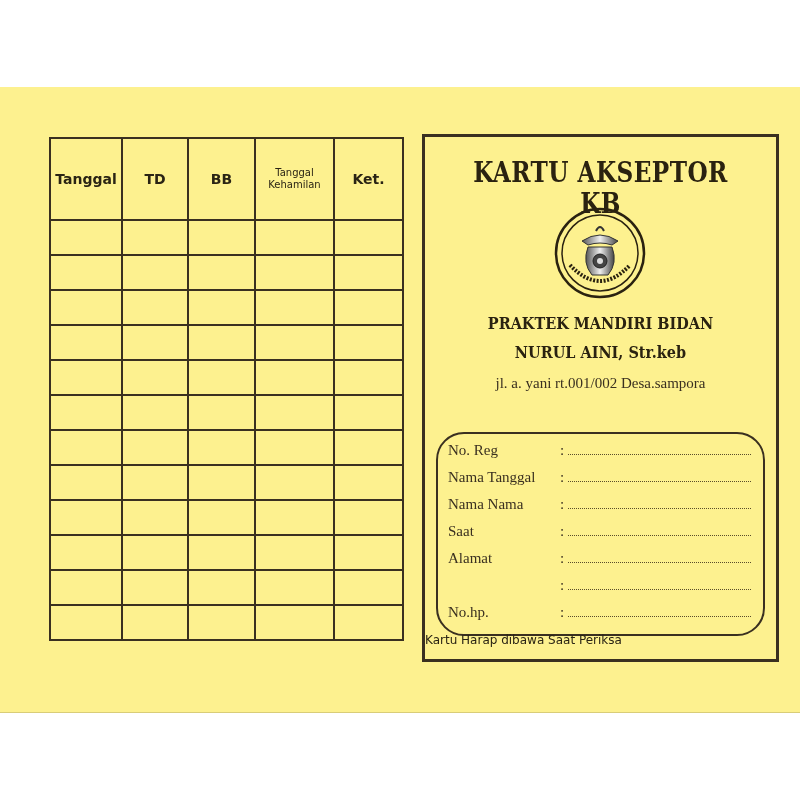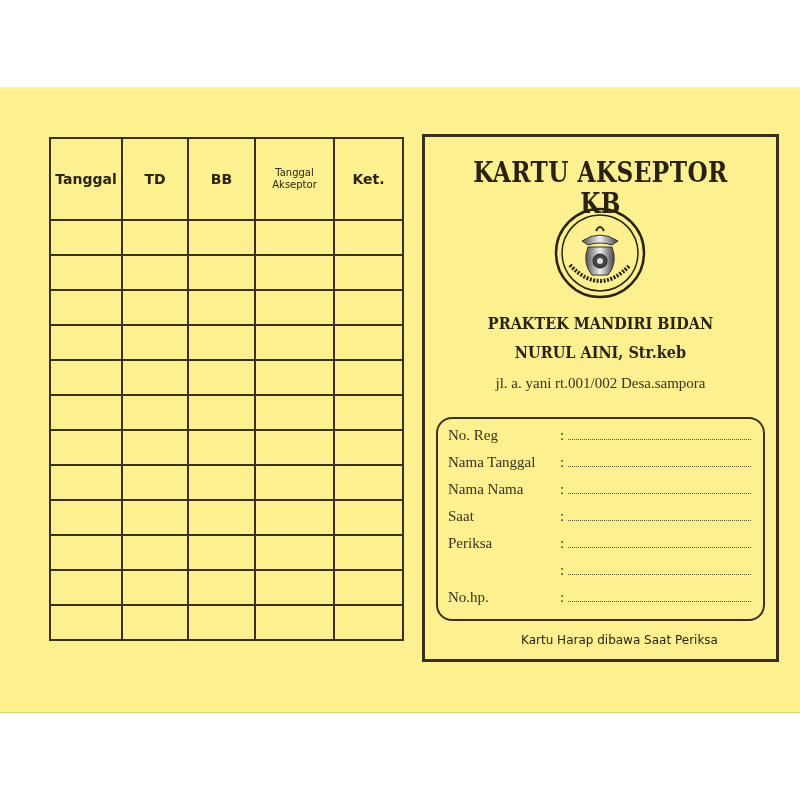--- a/index.html
+++ b/index.html
@@ -44,45 +44,45 @@
     transform: scaleX(0.85);
   }
   .clinic1 { top: 176px; font-size: 17px; }
   .clinic2 { top: 205px; font-size: 17px; }
   .addr {
     position: absolute; left: 0; right: 0; text-align: center;
     font-family: "Liberation Serif", serif; font-size: 15px; color: #3a3020; line-height: 18px;
   }
   .addr1 { top: 237px; } .addr2 { top: 255px; }
   .inner {
-    position: absolute; left: 11px; top: 280px; width: 325px; height: 200px;
-    border: 2px solid #3a3020; border-radius: 16px;
+    position: absolute; left: 11px; top: 295px; width: 325px; height: 200px;
+    border: 2px solid #3a3020; border-radius: 28px;
   }
   .field { position: absolute; left: 10px; right: 10px; height: 20px;
     font-family: "Liberation Serif", serif; font-size: 15px; color: #3a3020; }
   .field .lbl { position: absolute; left: 0; top: 0; }
   .field .colon { position: absolute; left: 112px; top: 0; }
   .field .dots { position: absolute; left: 120px; right: 2px; top: 12px; border-bottom: 1.5px dotted #5a4d2a; height: 0; }
   .footer {
-    position: absolute; left: 0; right: 0; top: 496px; text-align: center;
-    font-family: "DejaVu Sans", sans-serif; font-size: 12px; color: #2a2414; margin-left: 38px;
+    position: absolute; left: 0; right: 0; top: 496px; text-align: left;
+    font-family: "DejaVu Sans", sans-serif; font-size: 12px; color: #2a2414;
   }
 </style>
 </head>
 <body>
 
 <div class="sheet"></div>
 
 <table class="tbl">
   <thead>
     <tr>
       <th class="c1">Tanggal</th>
       <th class="c2">TD</th>
       <th class="c3">BB</th>
-      <th class="c4 small"><span>Tanggal</span><br><span>Akseptor</span></th>
+      <th class="c4 small"><span>Tanggal</span><br><span>Kehamilan</span></th>
       <th class="c5">Ket.</th>
     </tr>
   </thead>
   <tbody id="tbody">
       <tr>
         <td></td>
         <td></td>
         <td></td>
         <td></td>
         <td></td>
@@ -205,21 +205,21 @@
       <span class="lbl">Nama Nama</span>
       <span class="colon">:</span>
       <span class="dots"></span>
     </div>
     <div class="field" style="top:89px">
       <span class="lbl">Saat</span>
       <span class="colon">:</span>
       <span class="dots"></span>
     </div>
     <div class="field" style="top:116px">
-      <span class="lbl">Periksa</span>
+      <span class="lbl">Alamat</span>
       <span class="colon">:</span>
       <span class="dots"></span>
     </div>
     <div class="field" style="top:143px">
       <span class="lbl"></span>
       <span class="colon">:</span>
       <span class="dots"></span>
     </div>
     <div class="field" style="top:170px">
       <span class="lbl">No.hp.</span>

